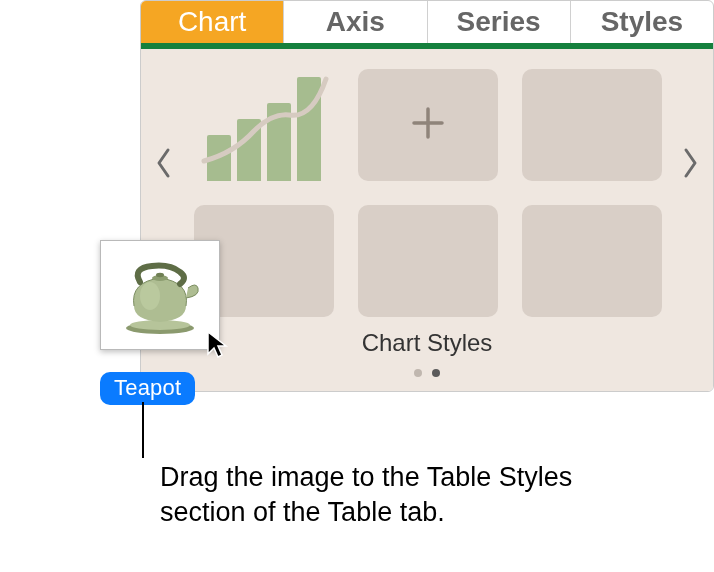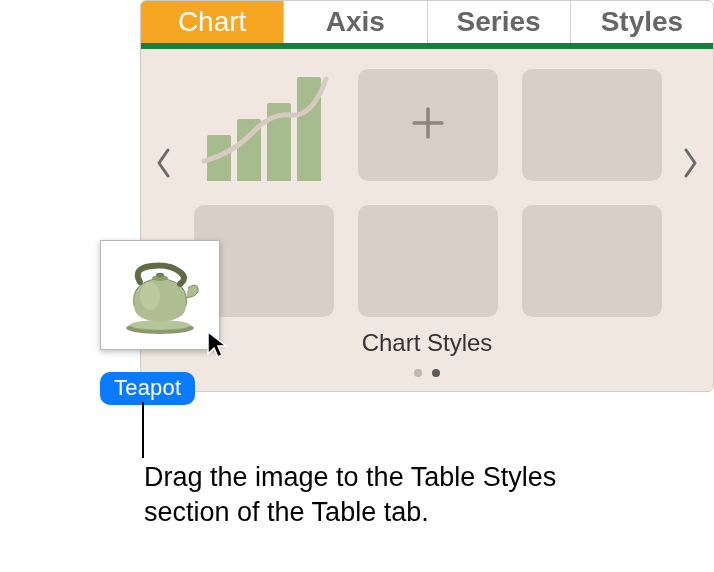--- a/index.html
+++ b/index.html
@@ -177,21 +177,21 @@
     .callout-line {
       position: absolute;
       left: 142px;
       top: 402px;
       width: 2px;
       height: 56px;
       background: #000;
     }
     .caption {
       position: absolute;
-      left: 144px;
+      left: 160px;
       top: 460px;
       width: 470px;
       font-size: 27px;
       line-height: 1.3;
       color: #000;
       font-weight: 400;
     }
   </style>
 </head>
 <body>

